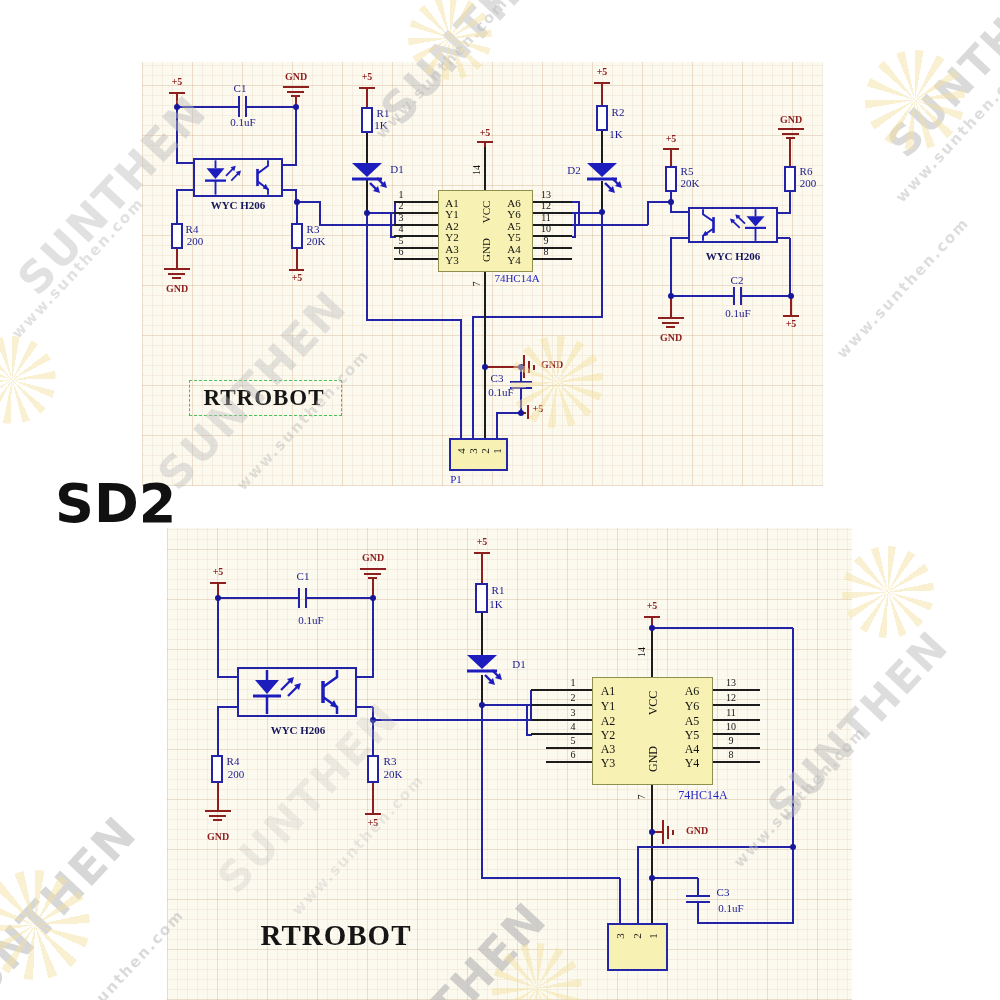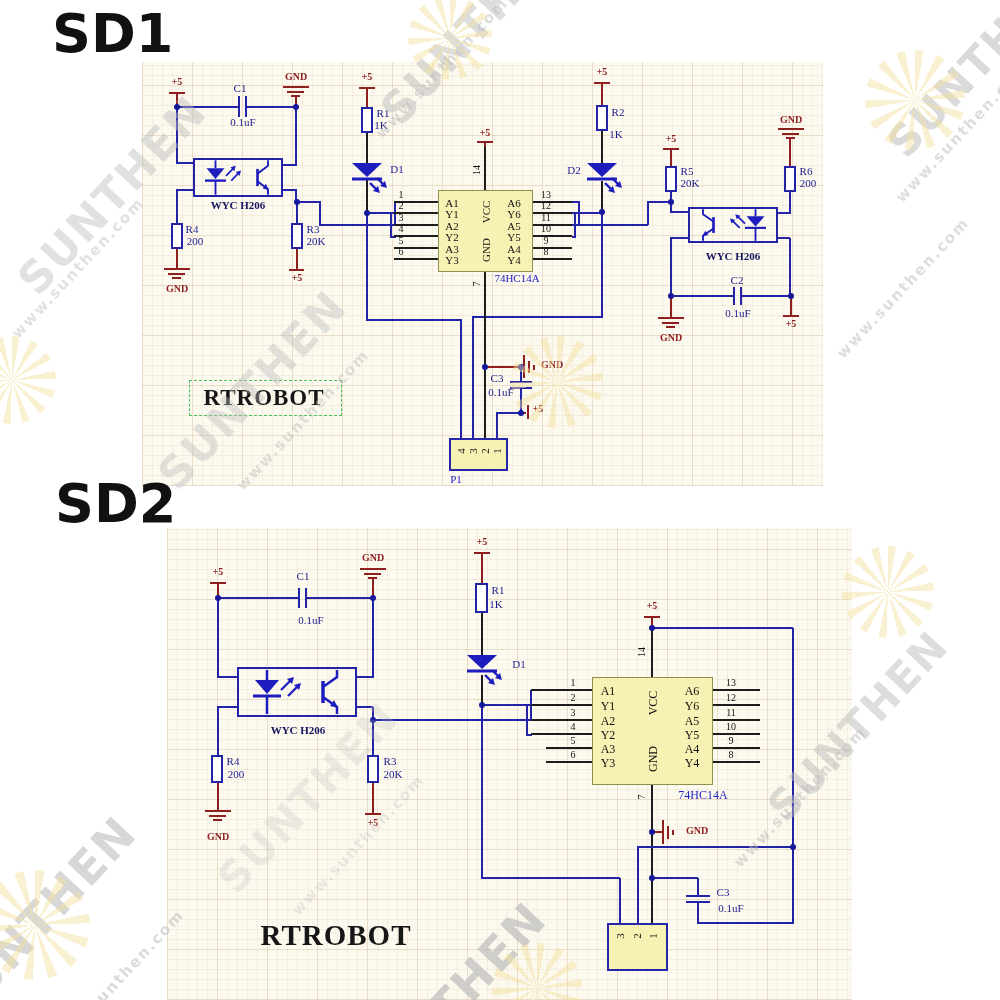--- a/index.html
+++ b/index.html
@@ -43,21 +43,20 @@
       background:repeating-conic-gradient(rgba(242,224,158,.85) 0deg 10deg, rgba(242,224,158,0) 10deg 26deg);}
   svg{position:absolute;overflow:visible;}
 </style>
 </head>
 <body>
 
 <div id="page">
   <div class="panel" style="left:142px;top:62px;width:681px;height:424px;"></div>
   <div class="panel" style="left:167px;top:528px;width:685px;height:472px;"></div>
 
-  <div class="title" style="left:52px;top:2px;">SD1</div>
   <div class="title" style="left:55px;top:472px;">SD2</div>
 
   <div class="greenbox" style="left:189px;top:380px;width:151px;height:34px;"></div>
   <div class="brand" style="left:264px;top:398px;font-size:23px;letter-spacing:1px;">RTROBOT</div>
   <div class="brand" style="left:336px;top:935px;font-size:29px;letter-spacing:1px;">RTROBOT</div>
 
   <div id="scene">
       <div class="lbl pw" style="left: 177px; top: 82px;">+5</div>
       <div class="hw red" style="left: 169px; top: 92px; width: 16px;"></div>
       <div class="vw red" style="left: 176px; top: 93px; height: 14px;"></div>

